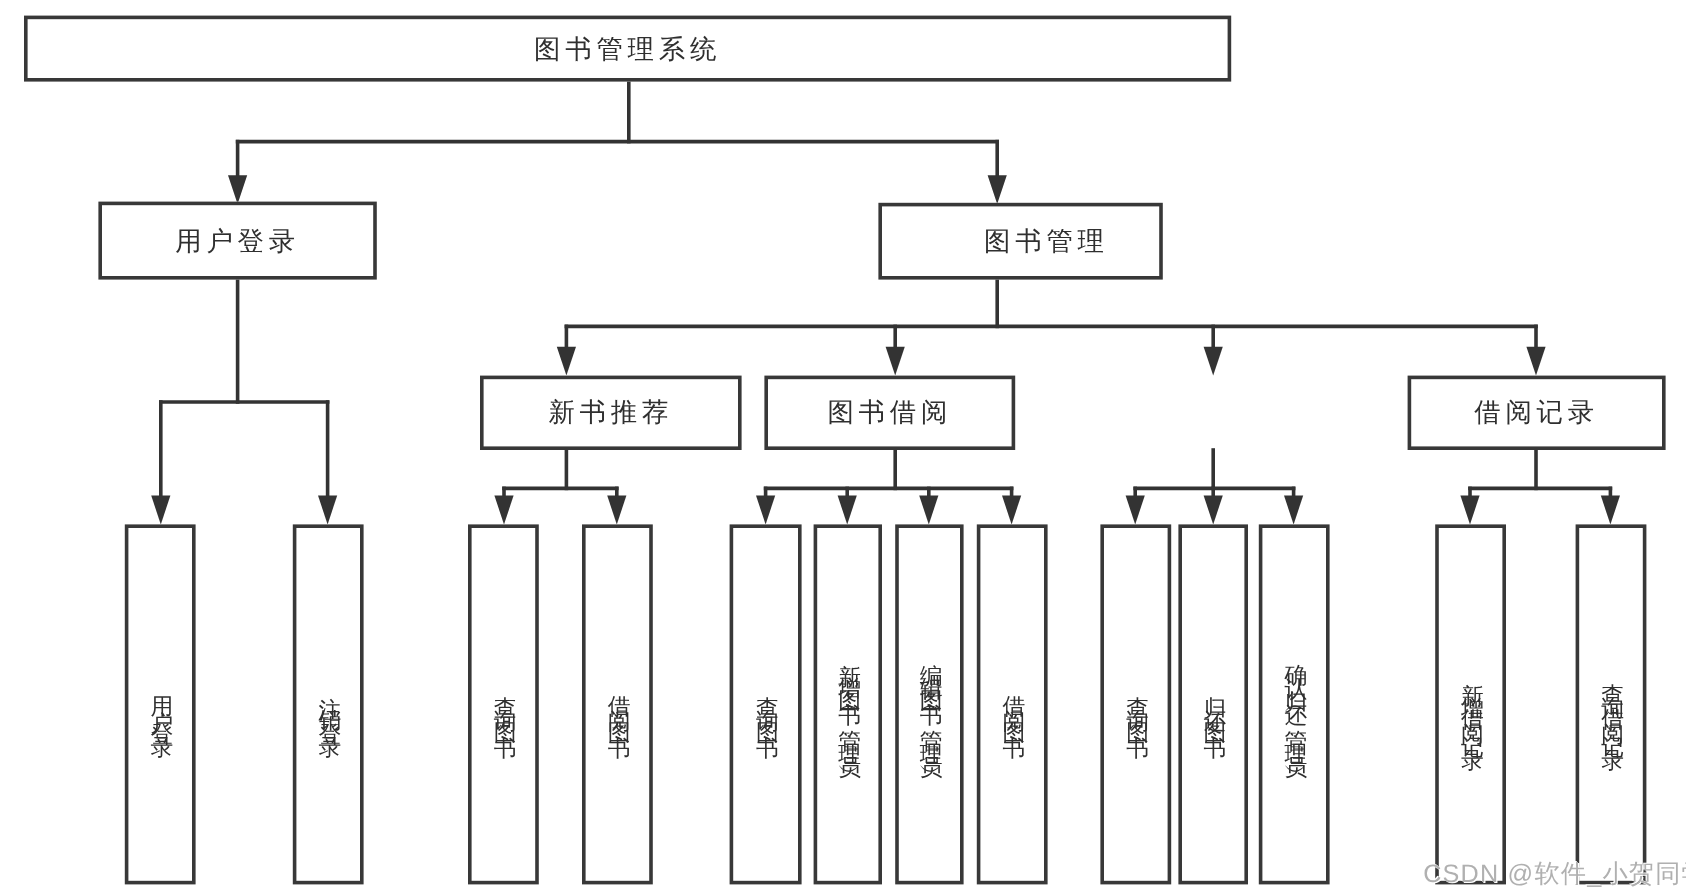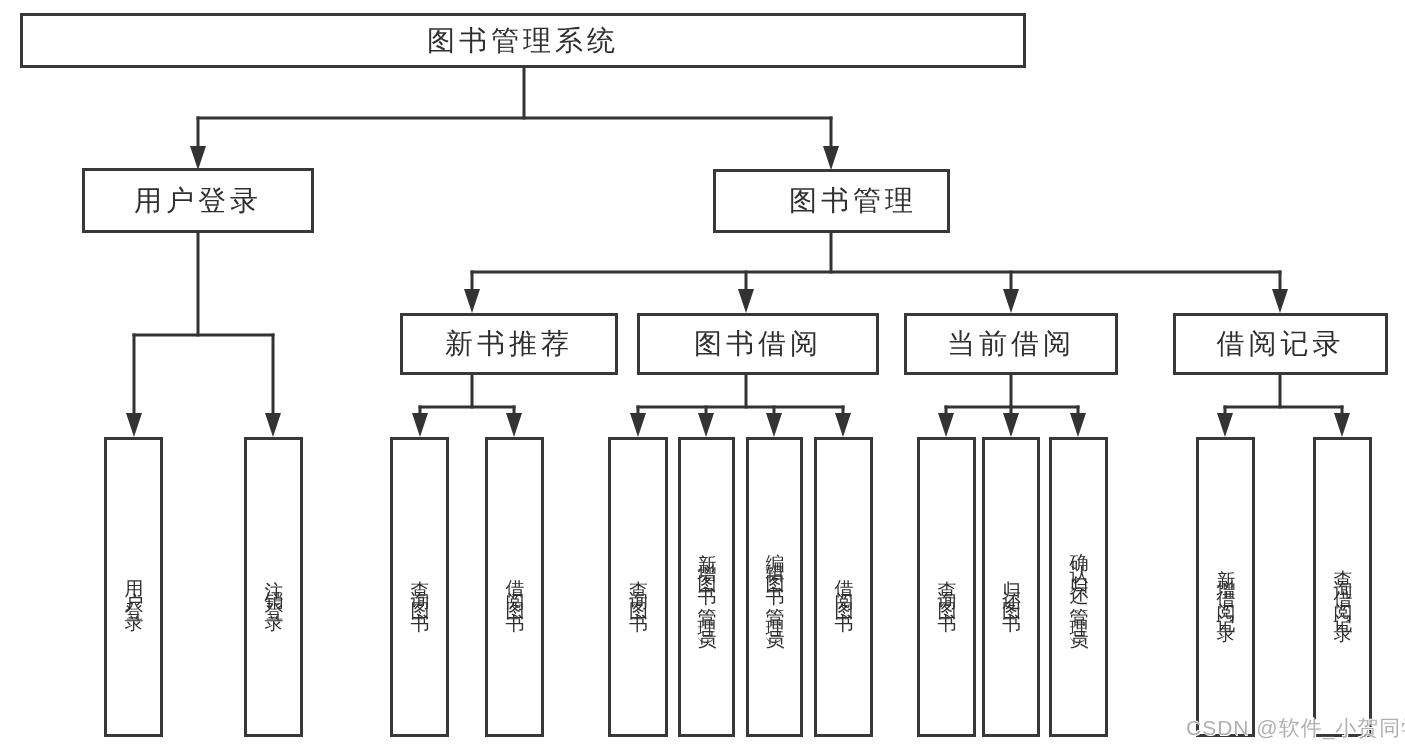--- a/index.html
+++ b/index.html
@@ -32,21 +32,21 @@
     background: #ffffff;
     border: 3px solid #383838;
     display: flex;
     align-items: center;
     justify-content: center;
     color: #2f2f2f;
     z-index: 2;
     white-space: nowrap;
   }
   .hbox {
-    font-size: 28px;
+    font-size: 22px;
     letter-spacing: 4px;
   }
   .vbox {
     writing-mode: vertical-lr;
     text-orientation: mixed;
     font-size: 19px;
     letter-spacing: 11px;
     line-height: 1.1;
   }
   .watermark {
@@ -138,25 +138,24 @@
       <line x1="1225" y1="407" x2="1225" y2="415"></line>
       <polygon points="1217,413 1233,413 1225,437"></polygon>
       <line x1="1342" y1="407" x2="1342" y2="415"></line>
       <polygon points="1334,413 1350,413 1342,437"></polygon>
     </g>
   </svg>
 
   <div class="box hbox" style="left:20px; top:13px; width:1006px; height:55px;">图书管理系统</div>
 
   <div class="box hbox" style="left:82px; top:168px; width:232px; height:65px;">用户登录</div>
-  <div class="box hbox" style="left:713px; top:169px; width:237px; height:64px;padding-left:43px;">图书管理</div>
+  <div class="box hbox" style="left:732px; top:169px; width:237px; height:64px;padding-left:43px;">图书管理</div>
 
   <div class="box hbox" style="left:363px; top:313px; width:218px; height:62px;margin-left:37px;">新书推荐</div>
-  <div class="box hbox" style="left:637px; top:313px; width:242px; height:62px;">图书借阅</div>
-  <div class="box hbox" style="left:904px; top:313px; width:214px; height:62px;">当前借阅</div>
+  <div class="box hbox" style="left:637px; top:313px; width:209px; height:62px;">图书借阅</div>
   <div class="box hbox" style="left:1173px; top:313px; width:215px; height:62px;font-family:Liberation Serif, serif;">借阅记录</div>
 
   <div class="box vbox" style="left:104px; top:437px; width:59px; height:300px;">用户登录</div>
   <div class="box vbox" style="left:244px; top:437px; width:59px; height:300px;">注销登录</div>
 
   <div class="box vbox" style="left:390px; top:437px; width:59px; height:300px;">查询图书</div>
   <div class="box vbox" style="left:485px; top:437px; width:59px; height:300px;">借阅图书</div>
 
   <div class="box vbox" style="left:608px; top:437px; width:60px; height:300px;">查询图书</div>
   <div class="box vbox" style="left:678px; top:437px; width:57px; height:300px;">新增图书（管理员）</div>

